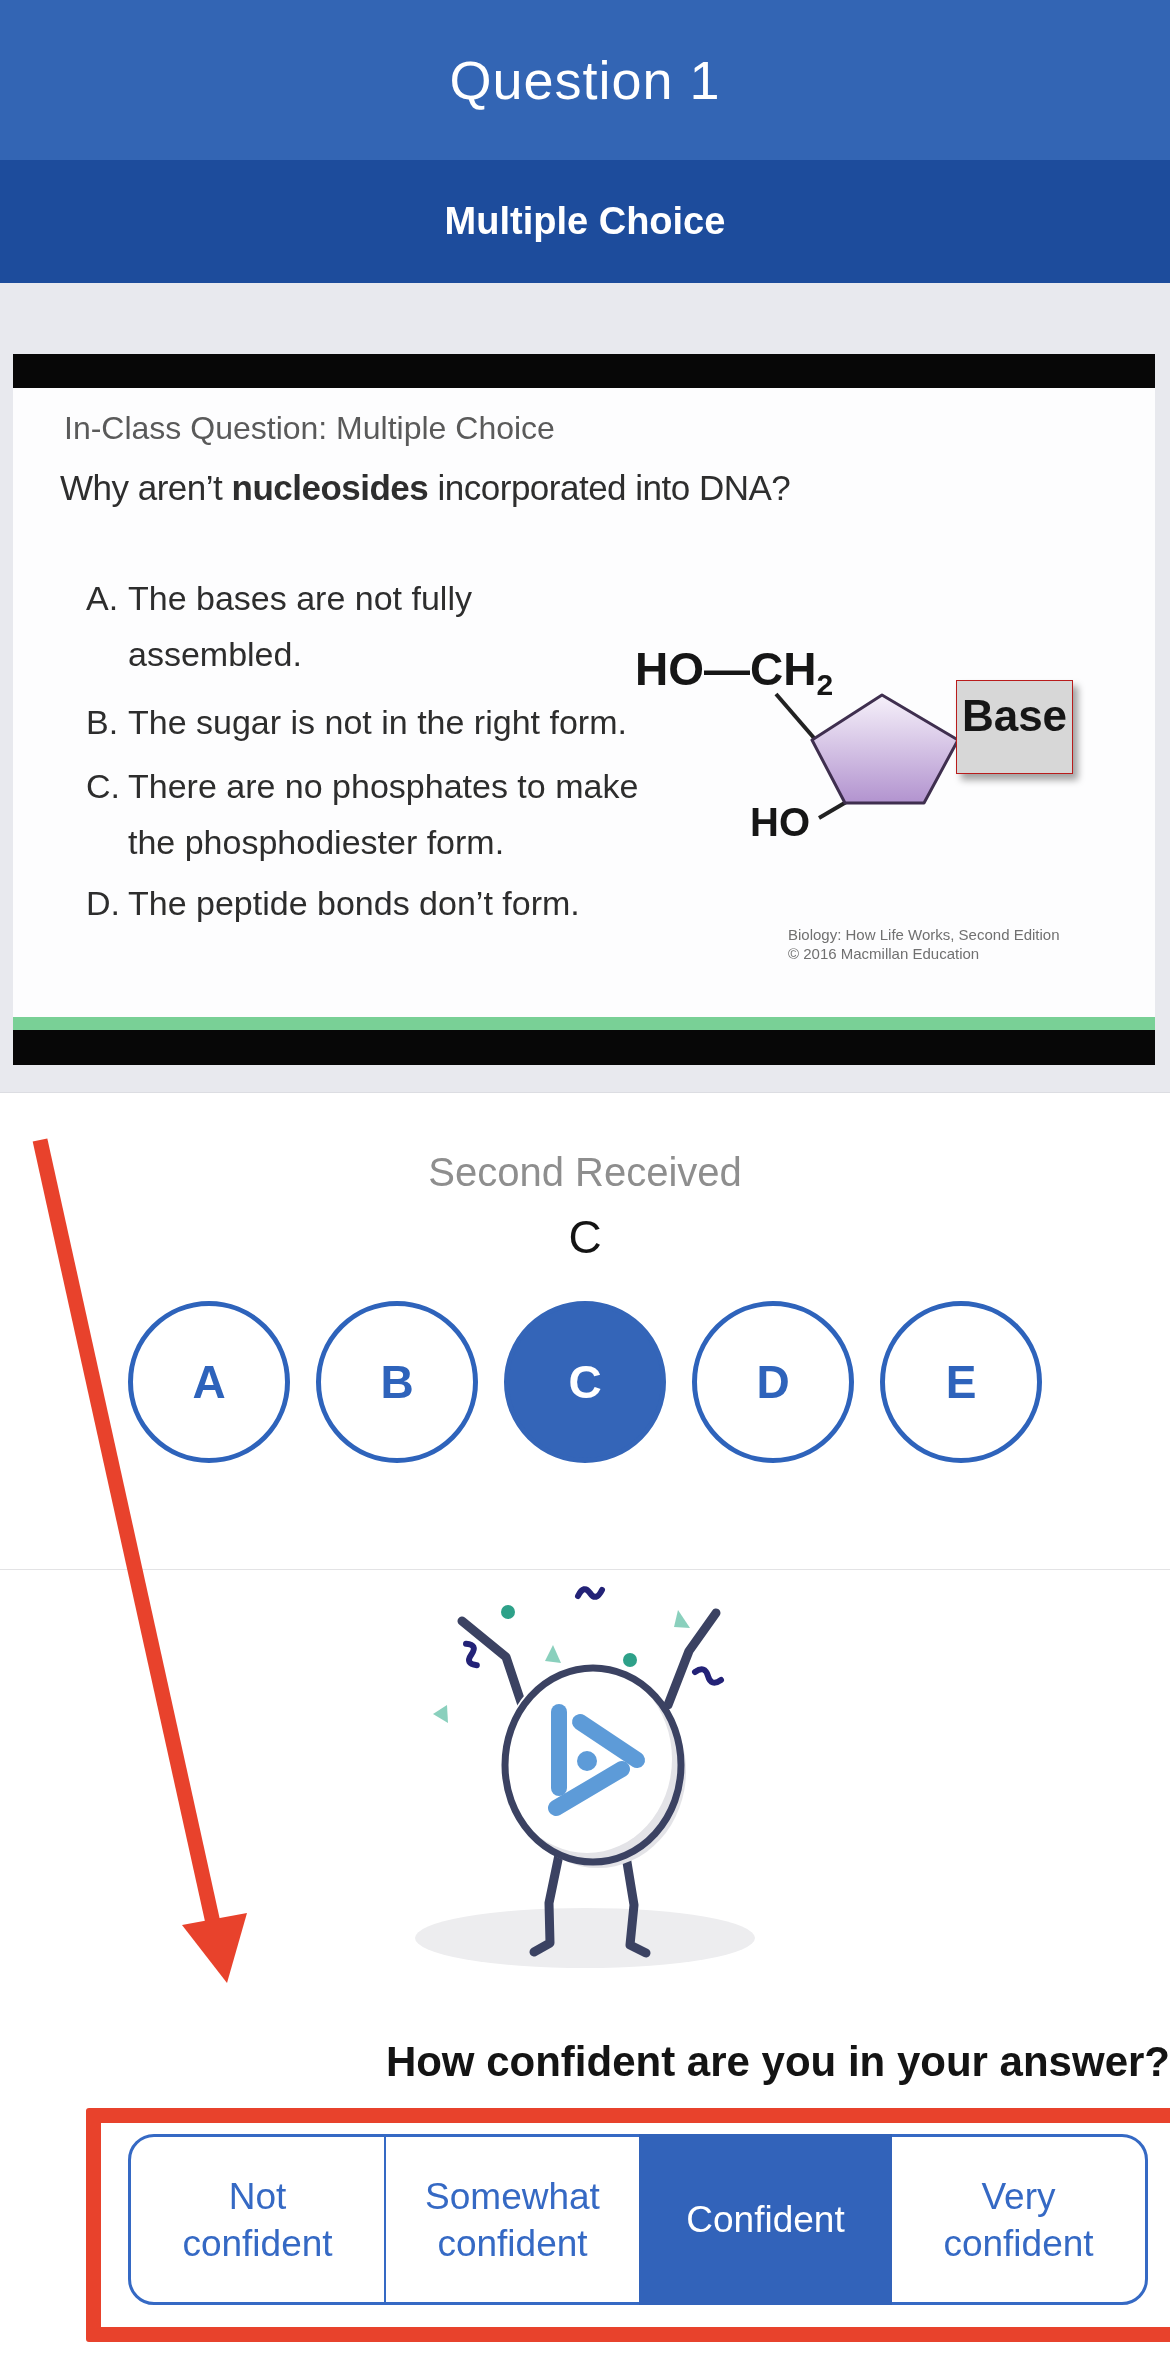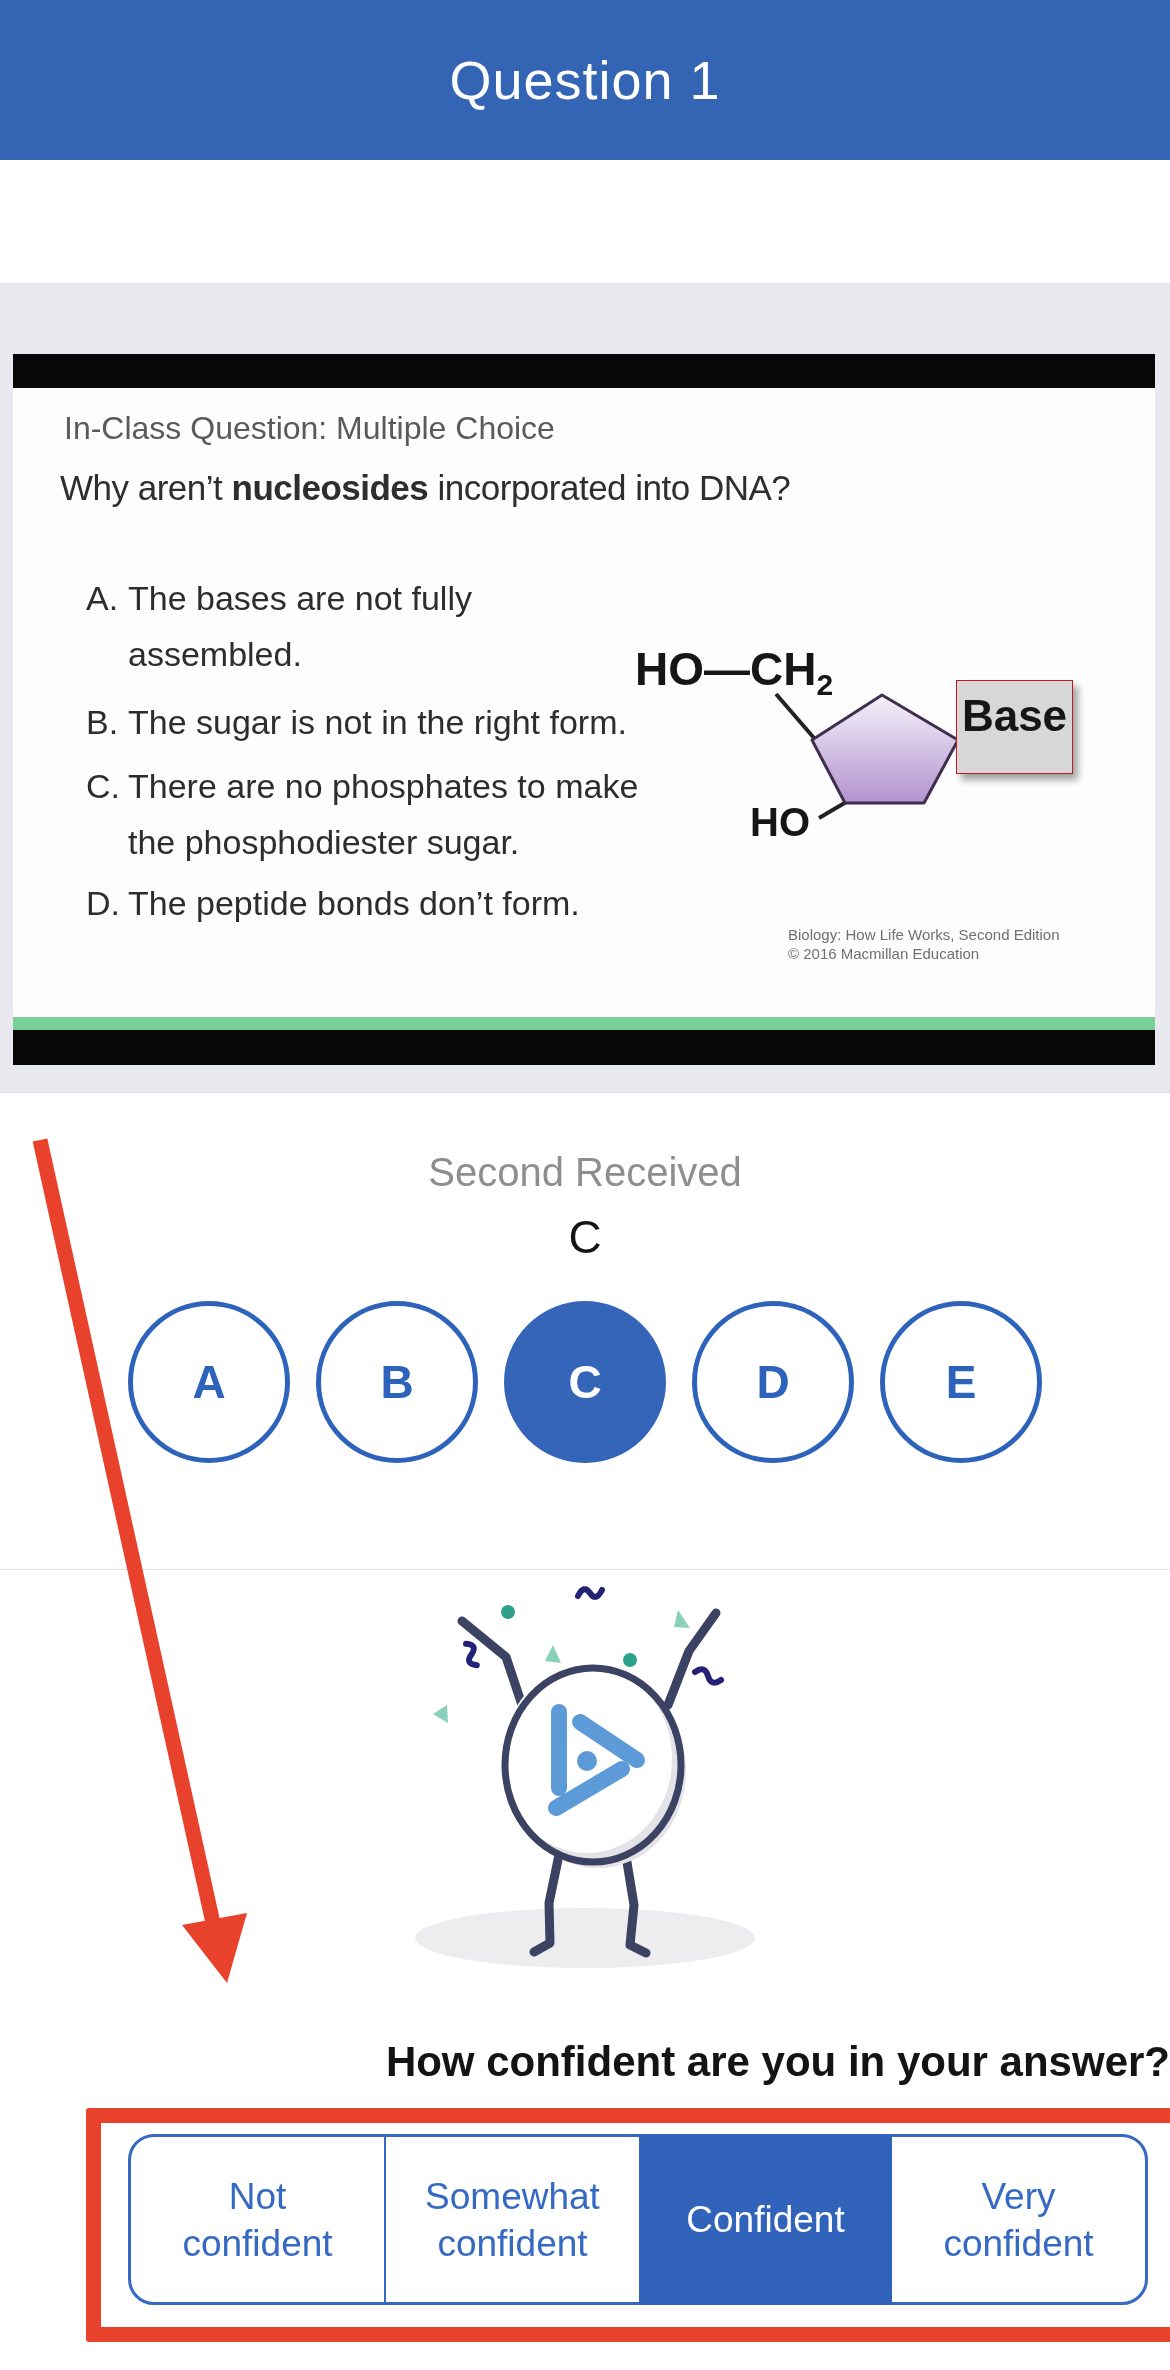--- a/index.html
+++ b/index.html
@@ -63,20 +63,23 @@
   .arrow-svg { position:absolute; left:20px; top:1130px; width:250px; height:870px; z-index:6; pointer-events:none; }
 </style>
 </head>
 <body>
 
 <div class="page">
 
   <div class="hdr">
     <div class="hdr-title">Question 1</div>
   </div>
+  <div class="subhdr">
+    <div class="subhdr-title">Multiple Choice</div>
+  </div>
 
   <div class="gray-region"></div>
   <div class="slide">
     <div class="slide-bar-top"></div>
     <div class="slide-content">
       <div class="kicker">In-Class Question: Multiple Choice</div>
       <div class="question"><span>Why aren’t </span><b>nucleosides</b><span> incorporated into DNA?</span></div>
 
       <div class="opt opt-a">
         <span class="lab">A.</span>
@@ -88,21 +91,21 @@
       <div class="opt opt-b">
         <span class="lab">B.</span>
         <span class="txt">
             <div>The sugar is not in the right form.</div>
           </span>
       </div>
       <div class="opt opt-c">
         <span class="lab">C.</span>
         <span class="txt">
             <div>There are no phosphates to make</div>
-            <div>the phosphodiester sugar.</div>
+            <div>the phosphodiester form.</div>
           </span>
       </div>
       <div class="opt opt-d">
         <span class="lab">D.</span>
         <span class="txt">
             <div>The peptide bonds don’t form.</div>
           </span>
       </div>
 
       <svg class="chem-svg" viewBox="0 0 520 240">

